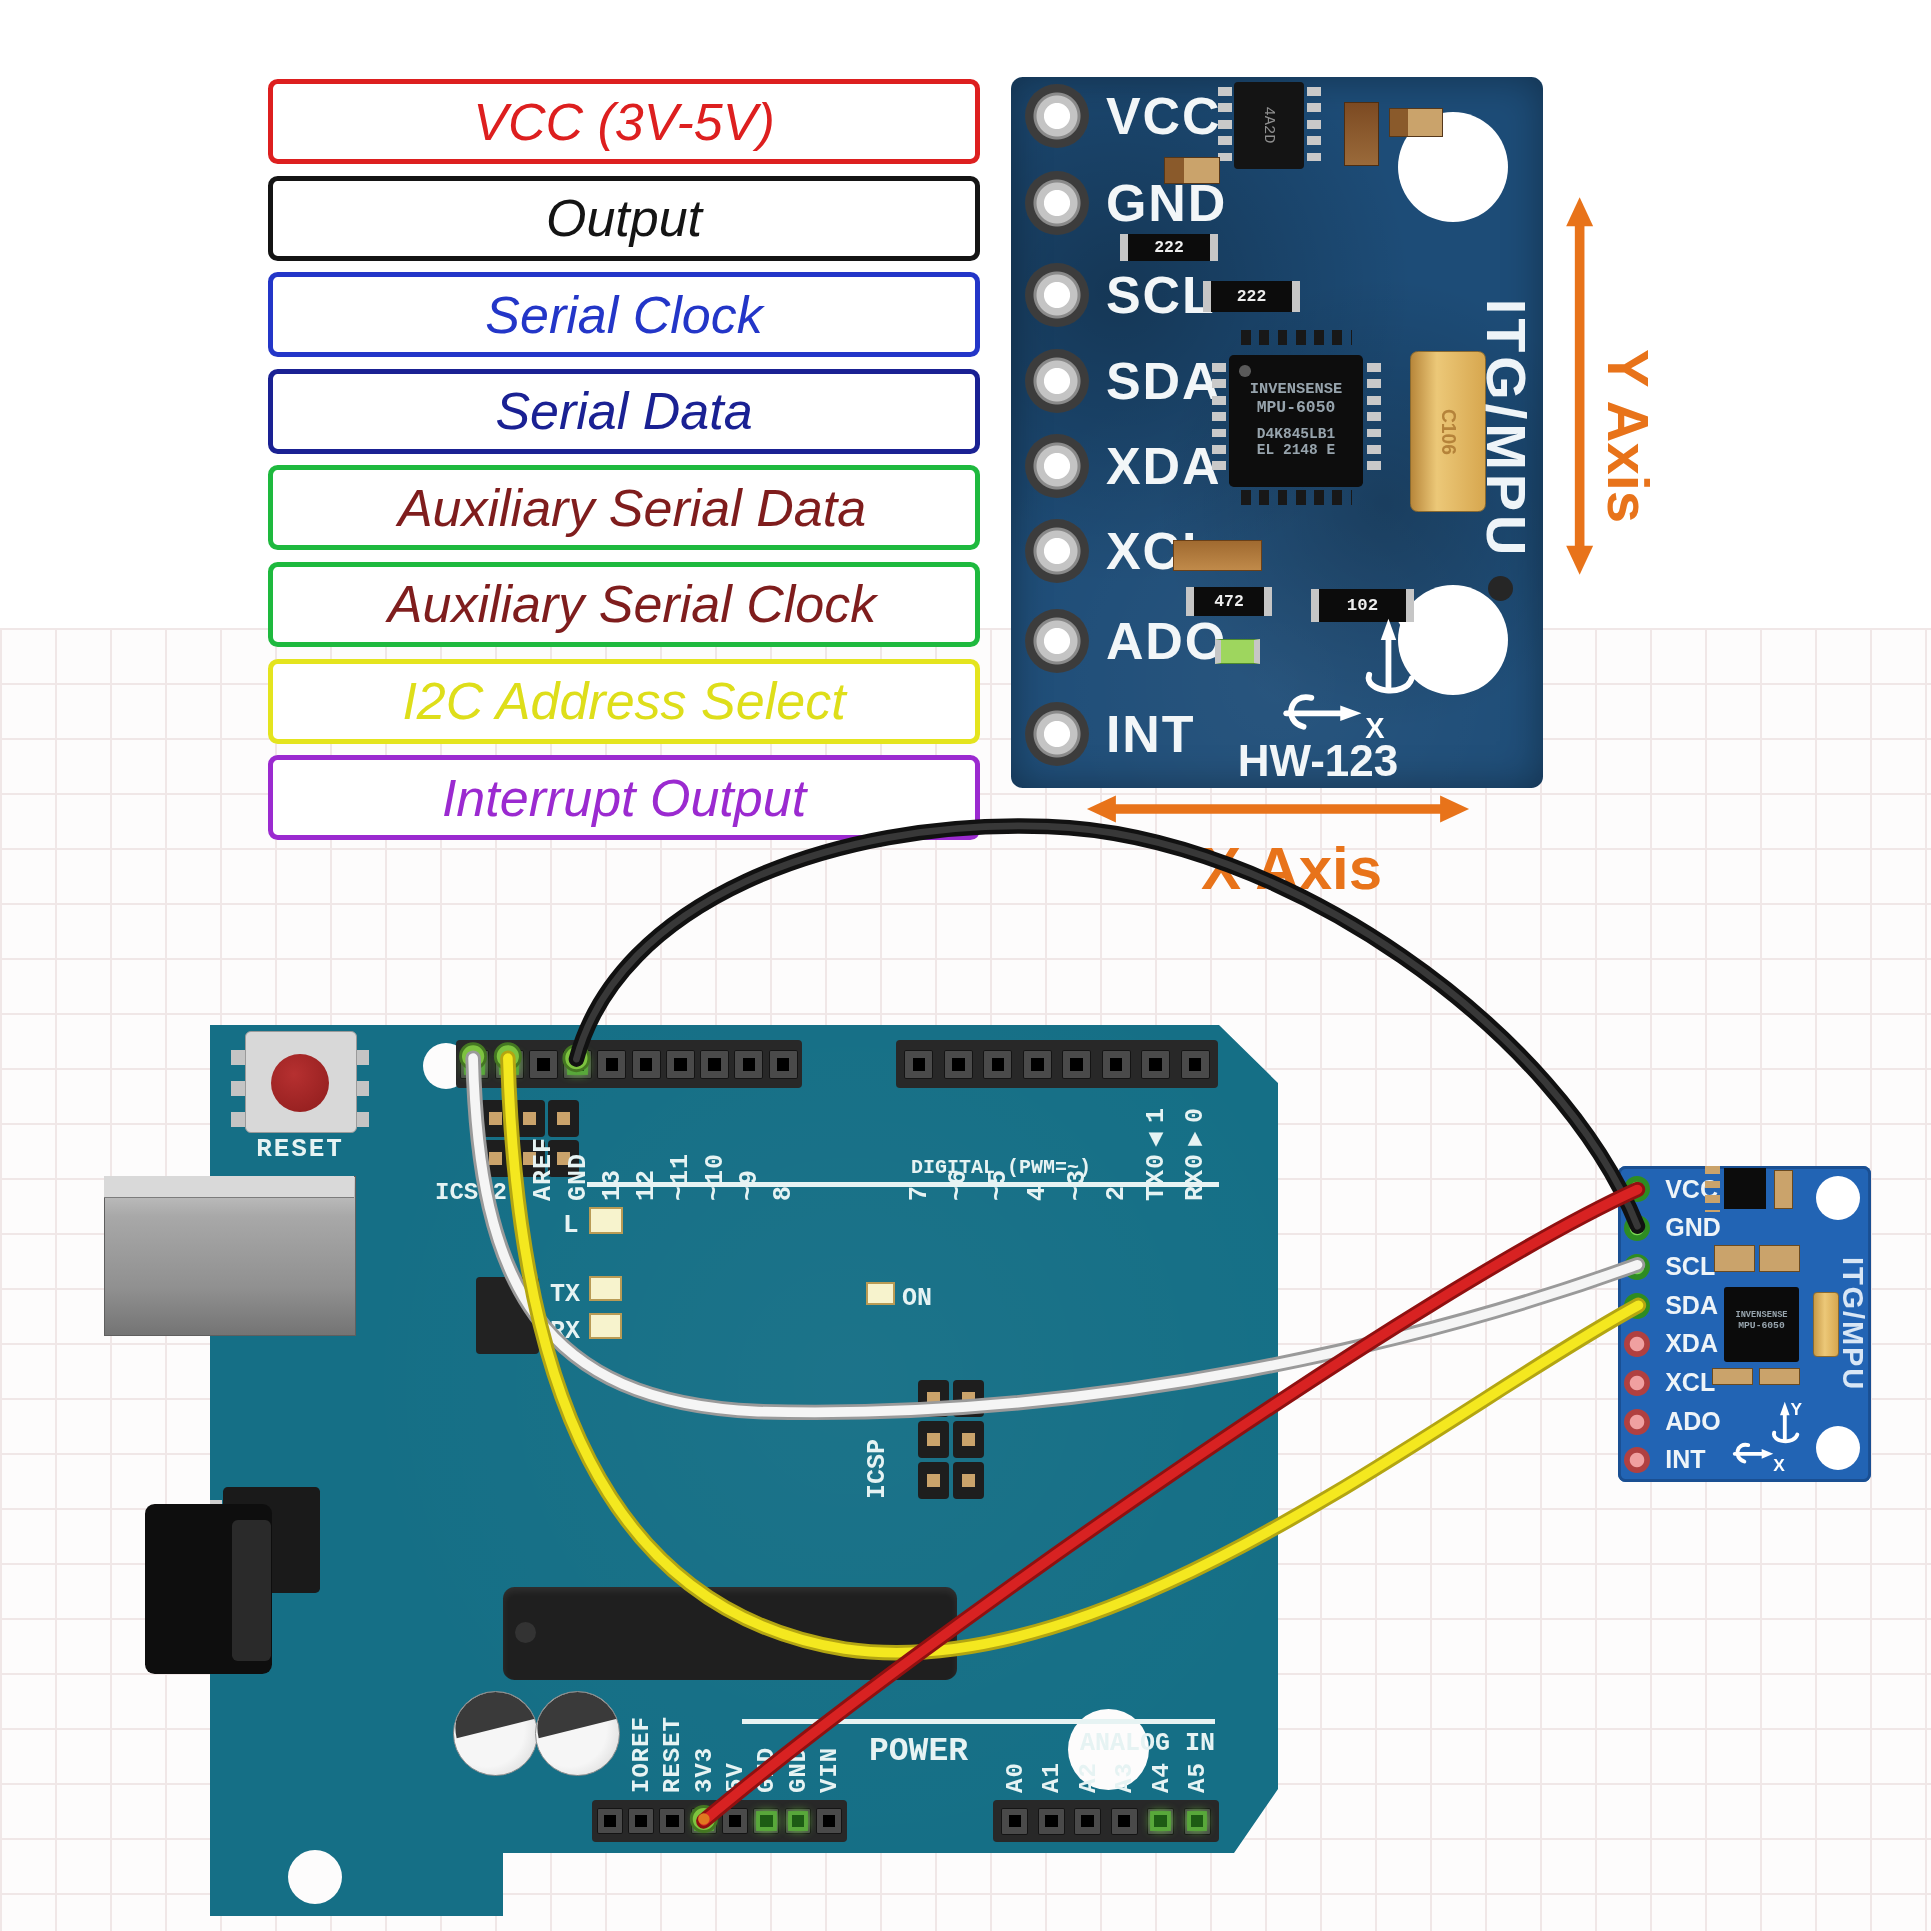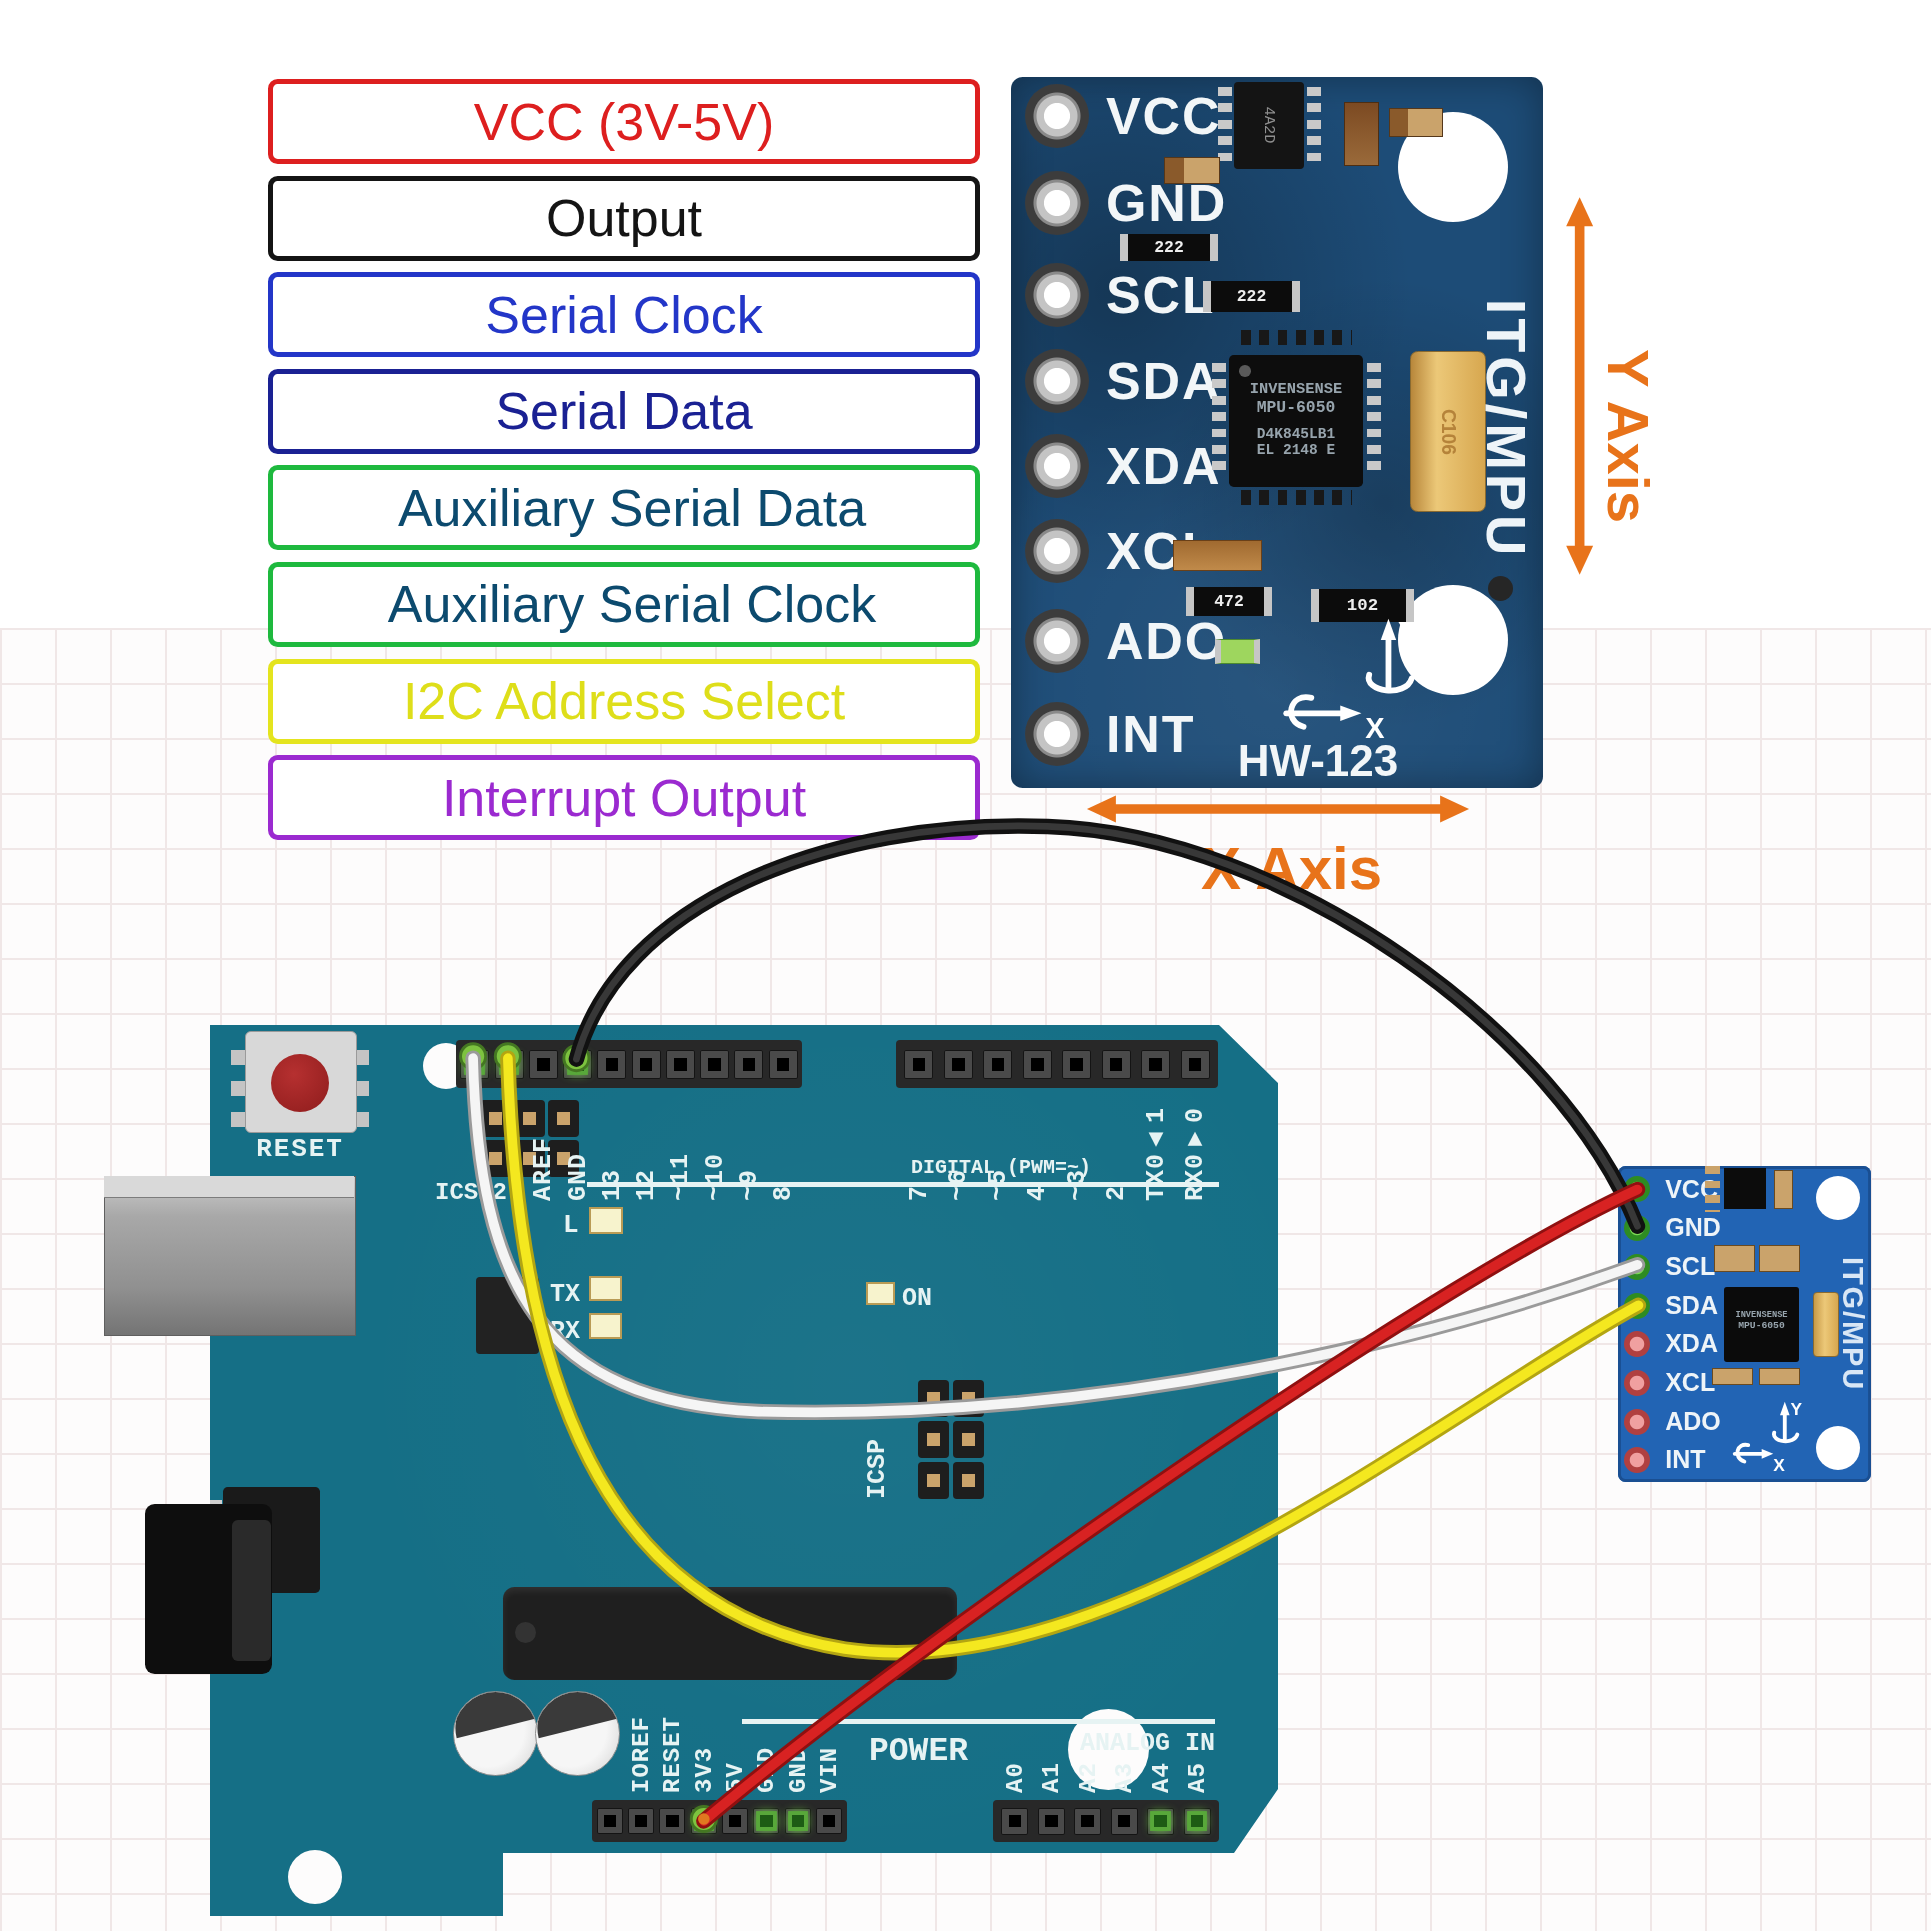--- a/index.html
+++ b/index.html
@@ -7,27 +7,27 @@
         font-family:"Liberation Sans",sans-serif;}
   .abs{position:absolute;}
   
   .grid{left:0;top:628px;width:1931px;height:1303px;background-color:#fdfcfc;
     background-image:linear-gradient(to right,#f0e7e7 1.9px,transparent 1.9px),
                      linear-gradient(to bottom,#f0e7e7 1.9px,transparent 1.9px);
     background-size:55px 55px;}
   
   .legend{left:268px;top:79px;width:712px;display:flex;flex-direction:column;gap:11.6px;}
   .lgbox{height:75px;border:5.8px solid #000;border-radius:9.7px;background:#fff;
-         display:flex;align-items:center;justify-content:center;font-size:52px;}
+         display:flex;align-items:center;justify-content:center;font-size:52px;font-style:italic;}
   .lg-vcc{border-color:#dd1f1f;color:#dd1f1f;}
   .lg-gnd{border-color:#141414;color:#141414;}
   .lg-scl{border-color:#2336c8;color:#2336c8;}
   .lg-sda{border-color:#1a2193;color:#1a2193;}
   .lg-xda{border-color:#1eb climbed}
-  .lg-xda,.lg-xcl{border-color:#1eb93e;color:#0c4a6e;padding-left:16px;}
+  .lg-xda,.lg-xcl{border-color:#1eb93e;color:#7f1d1d;padding-left:16px;}
   .lg-ado{border-color:#e4e41e;color:#dede1a;}
   .lg-int{border-color:#9b2ad0;color:#9b2ad0;}
   
   .bigmod{left:1011px;top:77px;width:532px;height:711px;border-radius:11.6px;background:#1d4c77;
     background-image:radial-gradient(circle at 20% 30%,rgba(0,0,0,.28),transparent 45%),
       radial-gradient(circle at 70% 60%,rgba(0,0,0,.22),transparent 40%),
       radial-gradient(circle at 50% 85%,rgba(255,255,255,.05),transparent 50%);
     box-shadow:inset 0 0 39px rgba(0,0,0,.35);}
   .bpin{position:absolute;left:13.5px;display:flex;align-items:center;gap:17.4px;height:66px;}
   .bpin:nth-of-type(1){top:5.8px;}  .bpin:nth-of-type(2){top:93px;}

